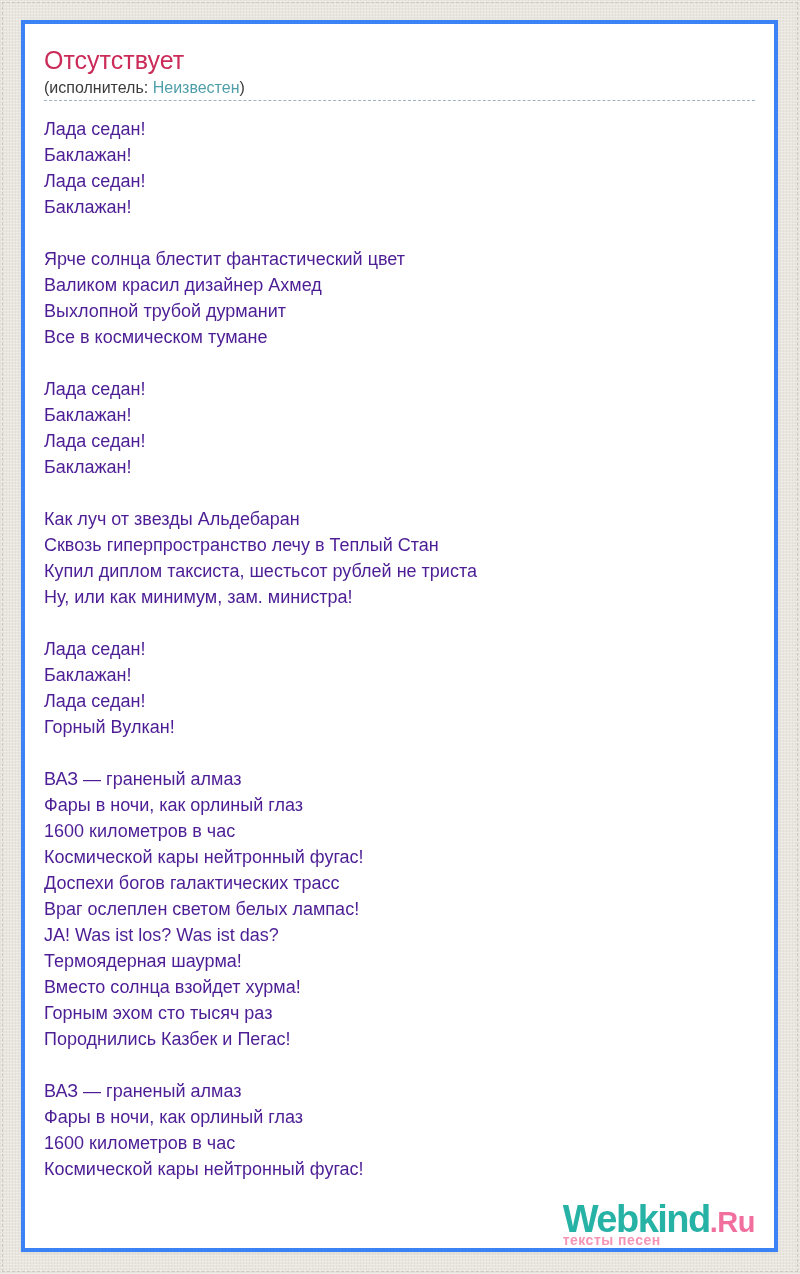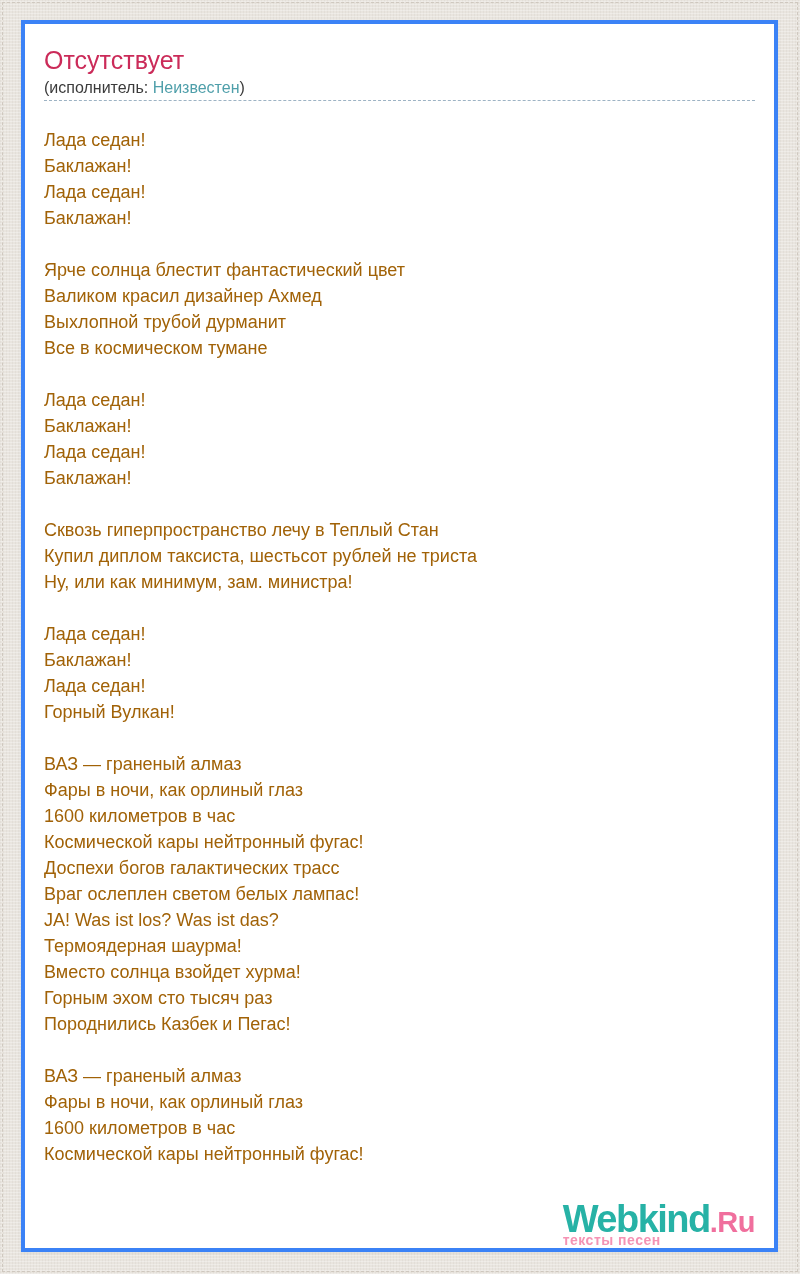--- a/index.html
+++ b/index.html
@@ -39,24 +39,24 @@
     line-height:1.2;
     padding-bottom:3px;
     border-bottom:1px dashed #9db3c4;
   }
   .artist-link {
     color:var(--link-color,#4f9faa);
     text-decoration:none;
     cursor:pointer;
   }
   .lyrics {
-    margin-top:26px;
+    margin-top:15px;
     font-size:18px;
     line-height:26px;
-    color:#a16207;
+    color:#4c1d95;
   }
   .stanza { margin-bottom:26px; }
   .stanza:last-child { margin-bottom:0; }
   .logo {
     position:absolute; right:19px; bottom:1px;
     line-height:1;
     cursor:pointer;
   }
   .logo-main {
     font-size:38px; font-weight:bold;
@@ -100,20 +100,21 @@
         <div class="line">Выхлопной трубой дурманит</div>
         <div class="line">Все в космическом тумане</div>
       </div>
       <div class="stanza">
         <div class="line">Лада седан!</div>
         <div class="line">Баклажан!</div>
         <div class="line">Лада седан!</div>
         <div class="line">Баклажан!</div>
       </div>
       <div class="stanza">
+        <div class="line">Как луч от звезды Альдебаран</div>
         <div class="line">Сквозь гиперпространство лечу в Теплый Стан</div>
         <div class="line">Купил диплом таксиста, шестьсот рублей не триста</div>
         <div class="line">Ну, или как минимум, зам. министра!</div>
       </div>
       <div class="stanza">
         <div class="line">Лада седан!</div>
         <div class="line">Баклажан!</div>
         <div class="line">Лада седан!</div>
         <div class="line">Горный Вулкан!</div>
       </div>

